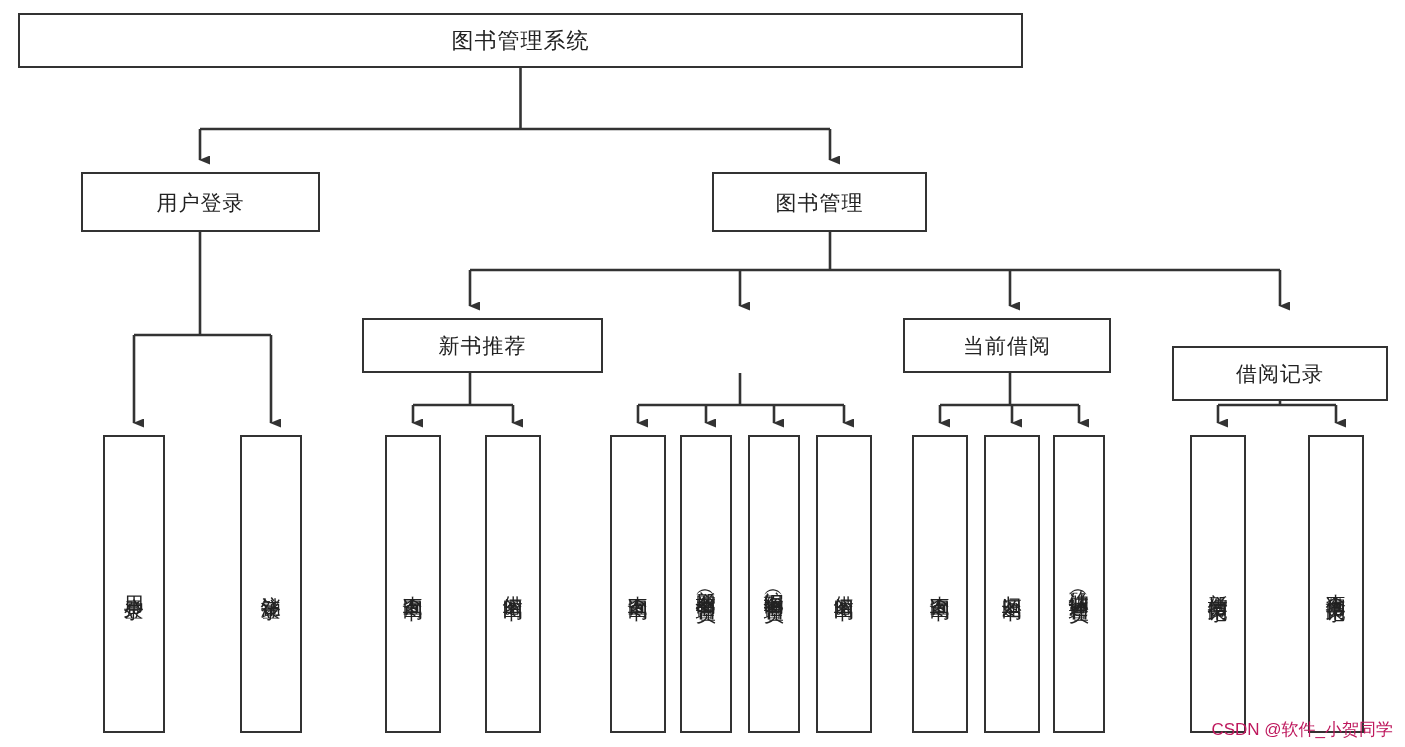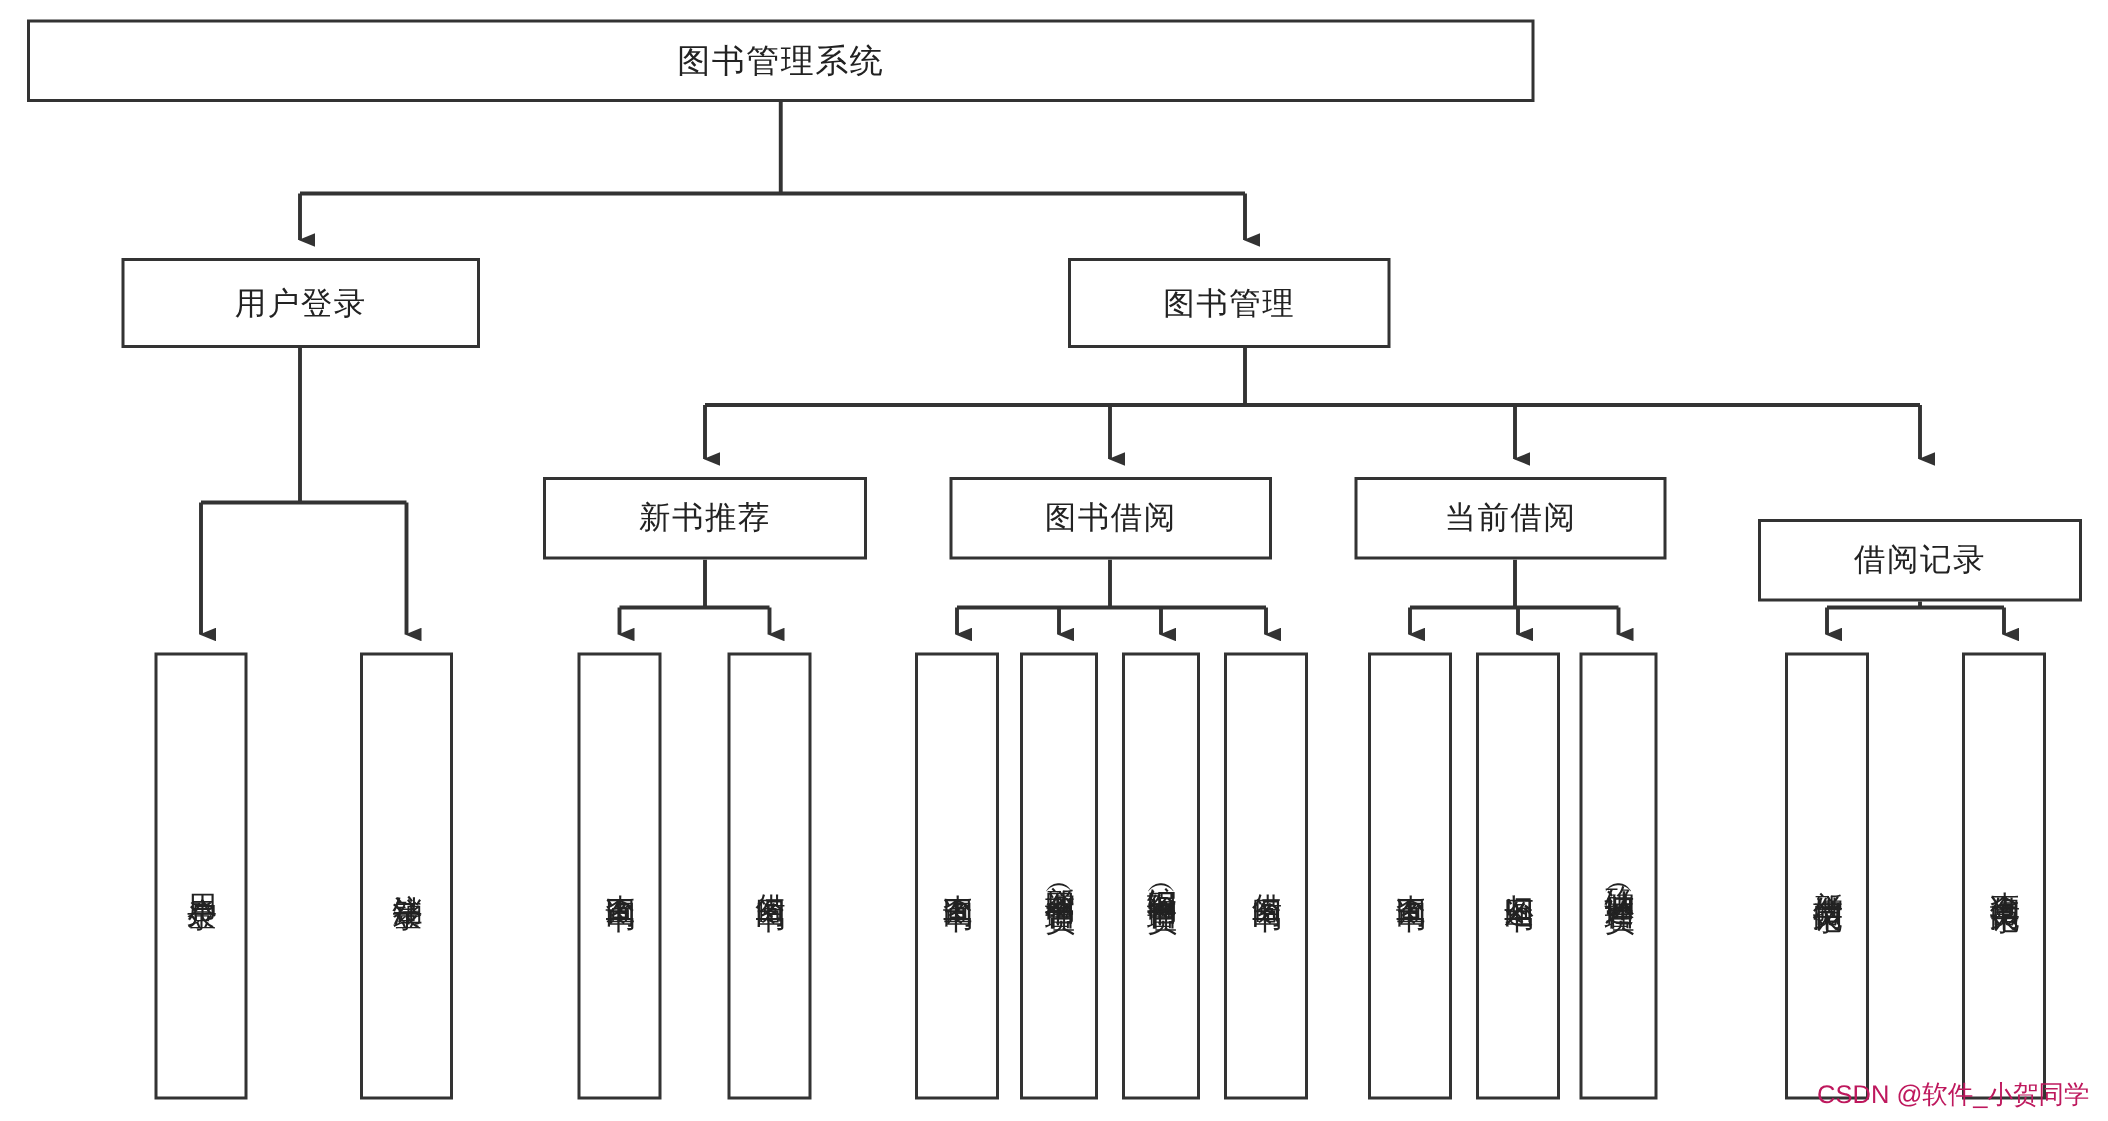--- a/index.html
+++ b/index.html
@@ -133,25 +133,22 @@
     <span class="node-label">图书管理系统</span>
   </div>
 
   <div class="node" style="left:81px; top:172px; width:239px; height:60px;">
     <span class="node-label">用户登录</span>
   </div>
   <div class="node" style="left:712px; top:172px; width:215px; height:60px;">
     <span class="node-label">图书管理</span>
   </div>
 
-  <div class="node" style="left:362px; top:318px; width:216px; height:55px;">
+  <div class="node" style="left:362px; top:318px; width:241px; height:55px;">
     <span class="node-label">新书推荐</span>
-  </div>
-  <div class="node" style="left:633px; top:318px; width:215px; height:55px;">
-    <span class="node-label">图书借阅</span>
   </div>
   <div class="node" style="left:903px; top:318px; width:208px; height:55px;">
     <span class="node-label">当前借阅</span>
   </div>
   <div class="node" style="left:1172px; top:318px; width:216px; height:55px;margin-top:28px;">
     <span class="node-label">借阅记录</span>
   </div>
 
   <div class="leaf" style="left:103px; top:435px; width:62px; height:298px;">
     <span class="leaf-label">用户登录</span>

